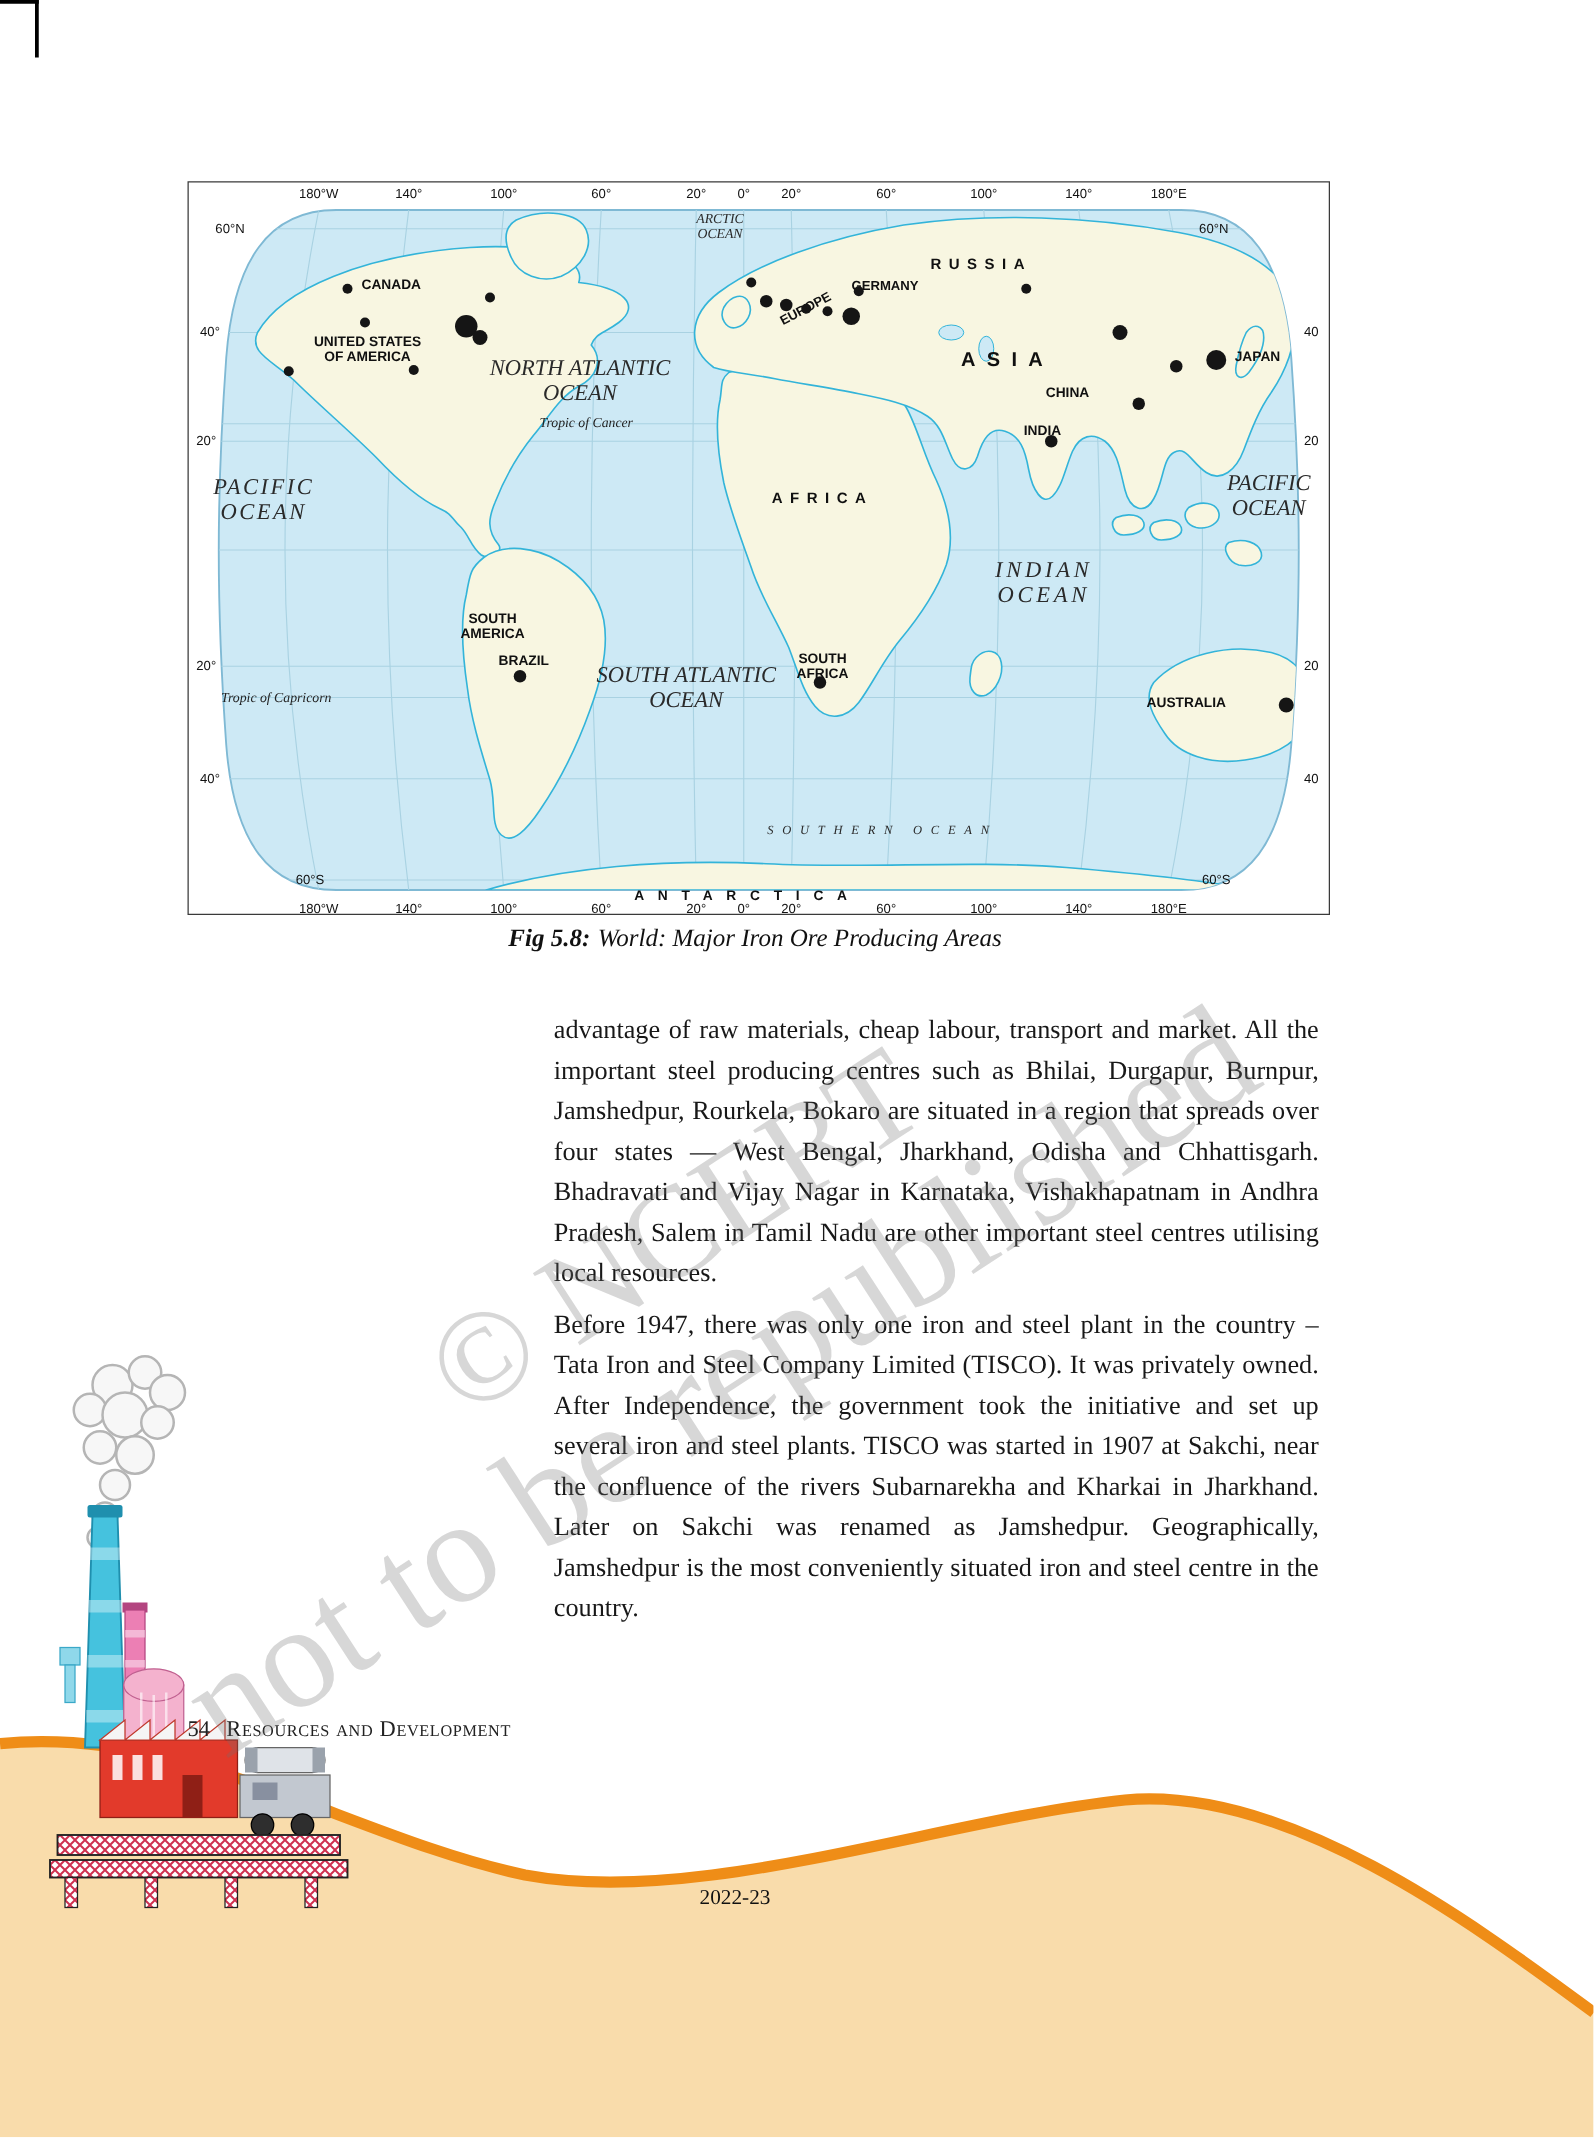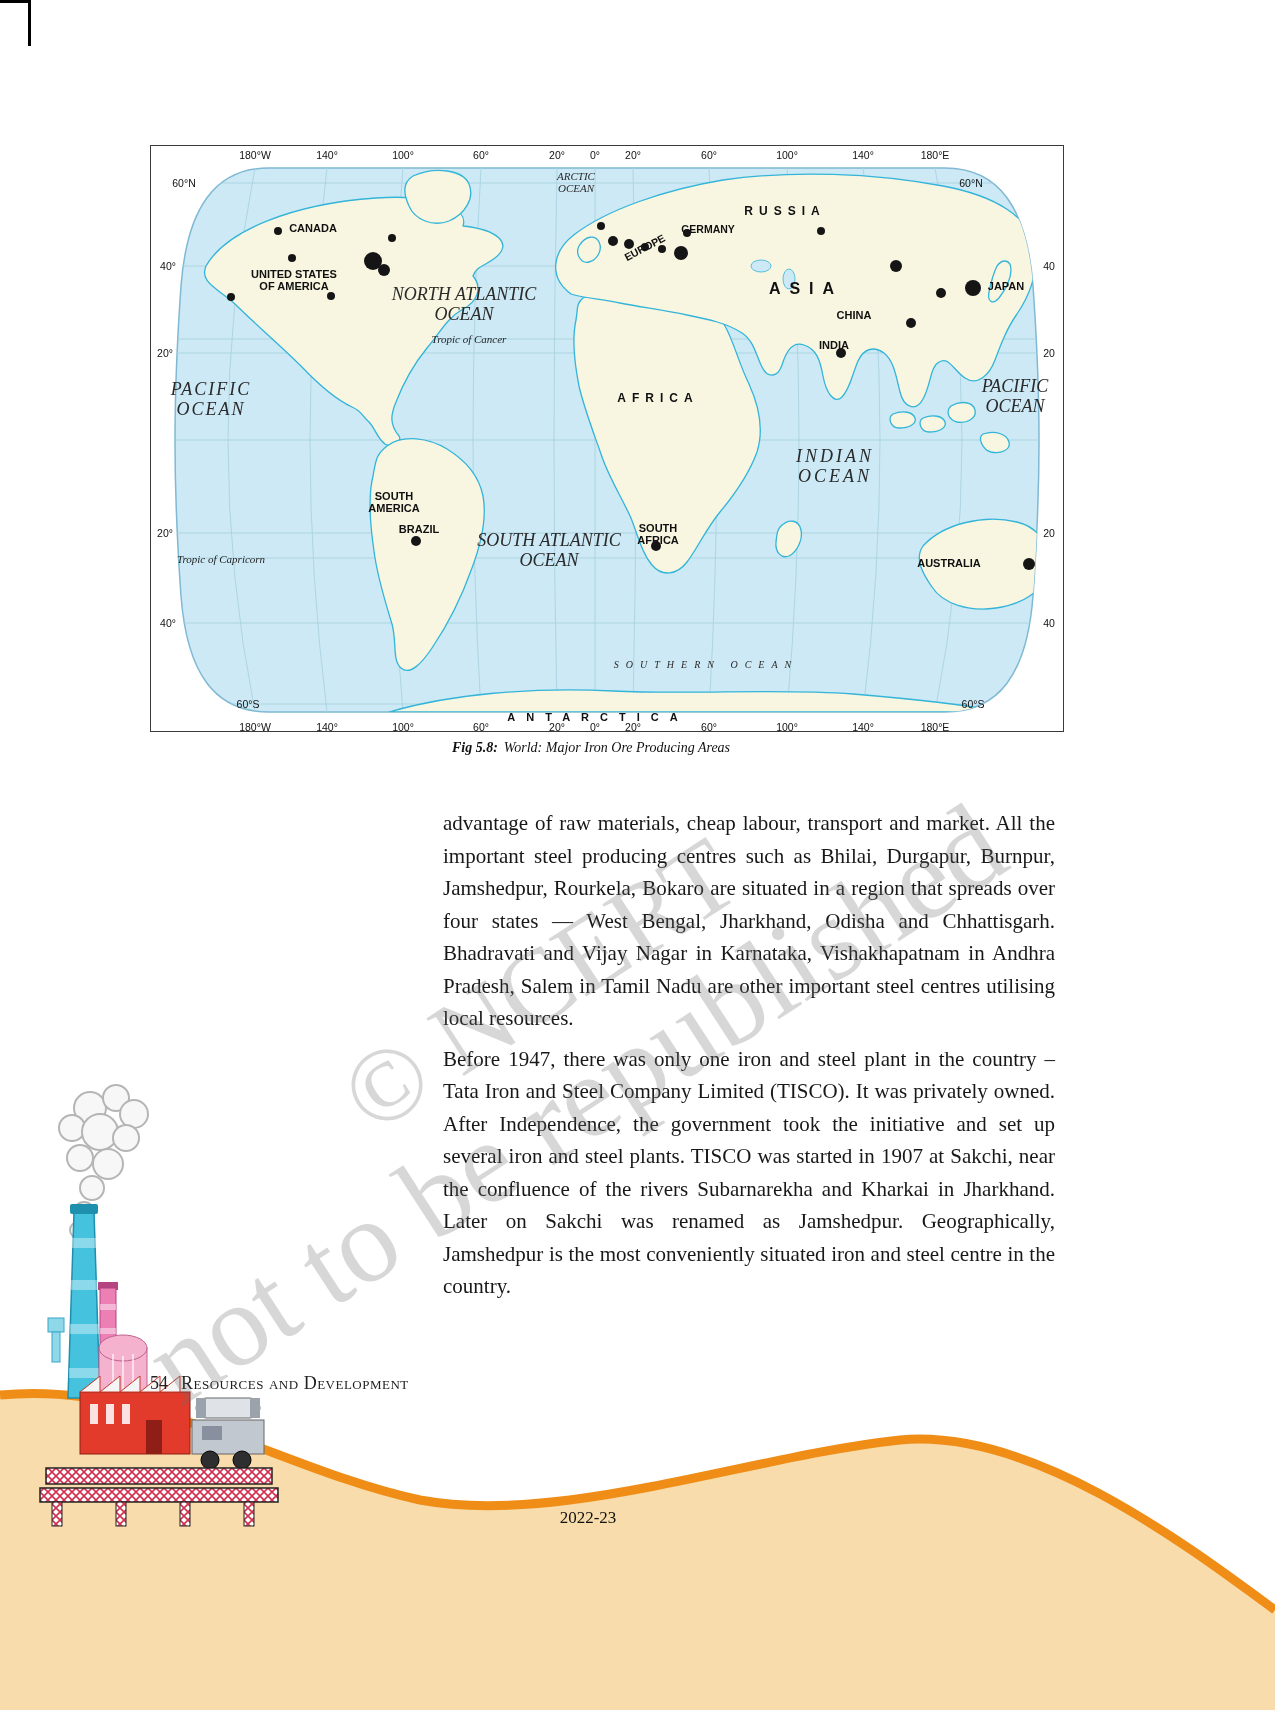--- a/index.html
+++ b/index.html
@@ -17,21 +17,21 @@
   .map-overlay{position:absolute;left:0;top:0;width:100%;height:100%;}
   .map-lbl{position:absolute;transform:translate(-50%,-50%);white-space:pre-line;
            text-align:center;line-height:1.12;}
   .cn{font-family:"Liberation Sans","DejaVu Sans",sans-serif;font-weight:bold;font-size:11px;color:#101010;}
   .oc{font-family:"Liberation Serif",serif;font-style:italic;font-size:18px;color:#2a2a2a;}
   .tr{font-family:Liberation Serif, serif;font-style:italic;font-size:11px;color:#222;}
   .tick{position:absolute;transform:translate(-50%,-50%);
         font-family:"Liberation Sans","DejaVu Sans",sans-serif;font-size:10.5px;color:#111;white-space:nowrap;}
   .dot{position:absolute;border-radius:50%;background:#151515;transform:translate(-50%,-50%);}
 
-  .caption{position:absolute;left:135px;top:740px;width:912px;text-align:center;font-size:14px;color:#111;}
+  .caption{position:absolute;left:148px;top:740px;width:912px;text-align:center;font-size:20px;color:#111;}
   .cap-label{font-weight:bold;font-style:italic;margin-right:6px;}
   .cap-text{font-style:italic;}
 
   
   .article{position:absolute;left:435px;top:799px;width:628px;font-size:21px;
            line-height:32.5px;text-align:justify;color:#181818;z-index:3;}
   .article p{margin:8px;}
   .article h2{margin:26px 0 9px 0;font-variant:small-caps;font-weight:bold;
               color:#e84a31;font-size:27px;line-height:30px;}
 

